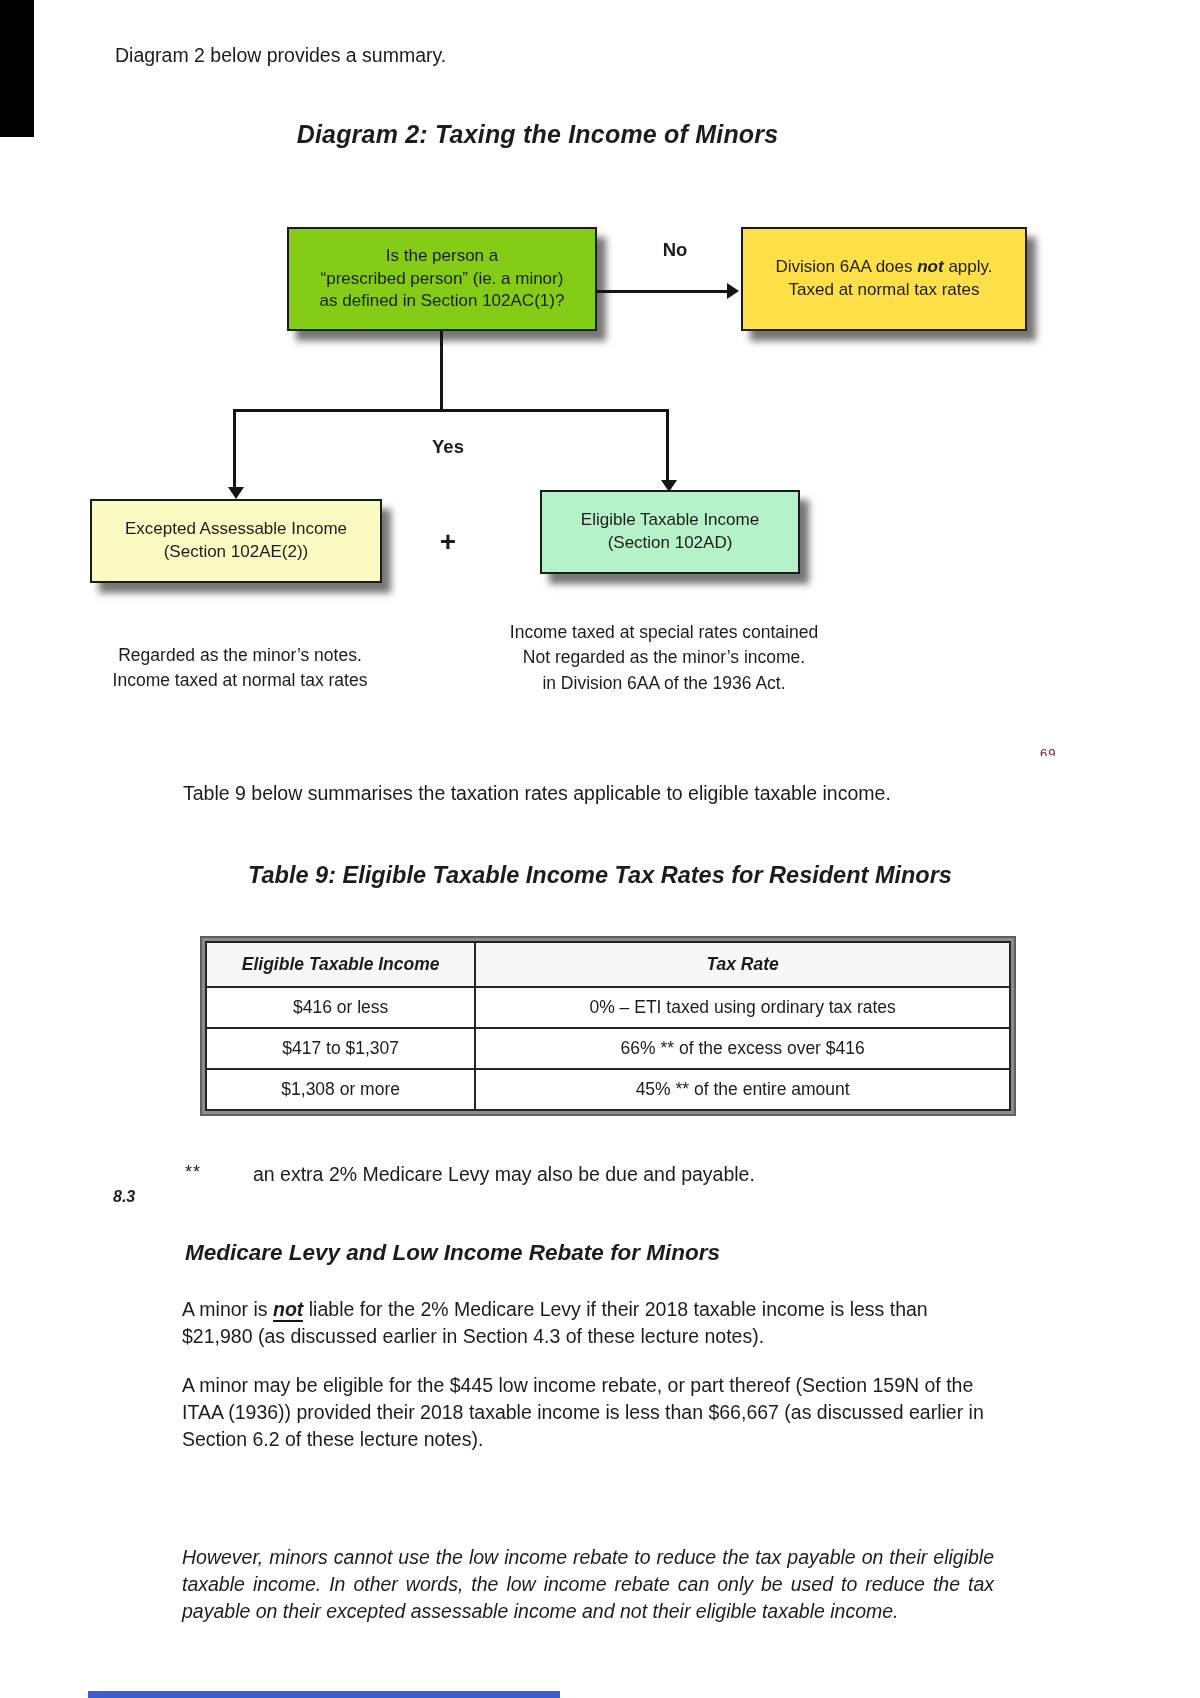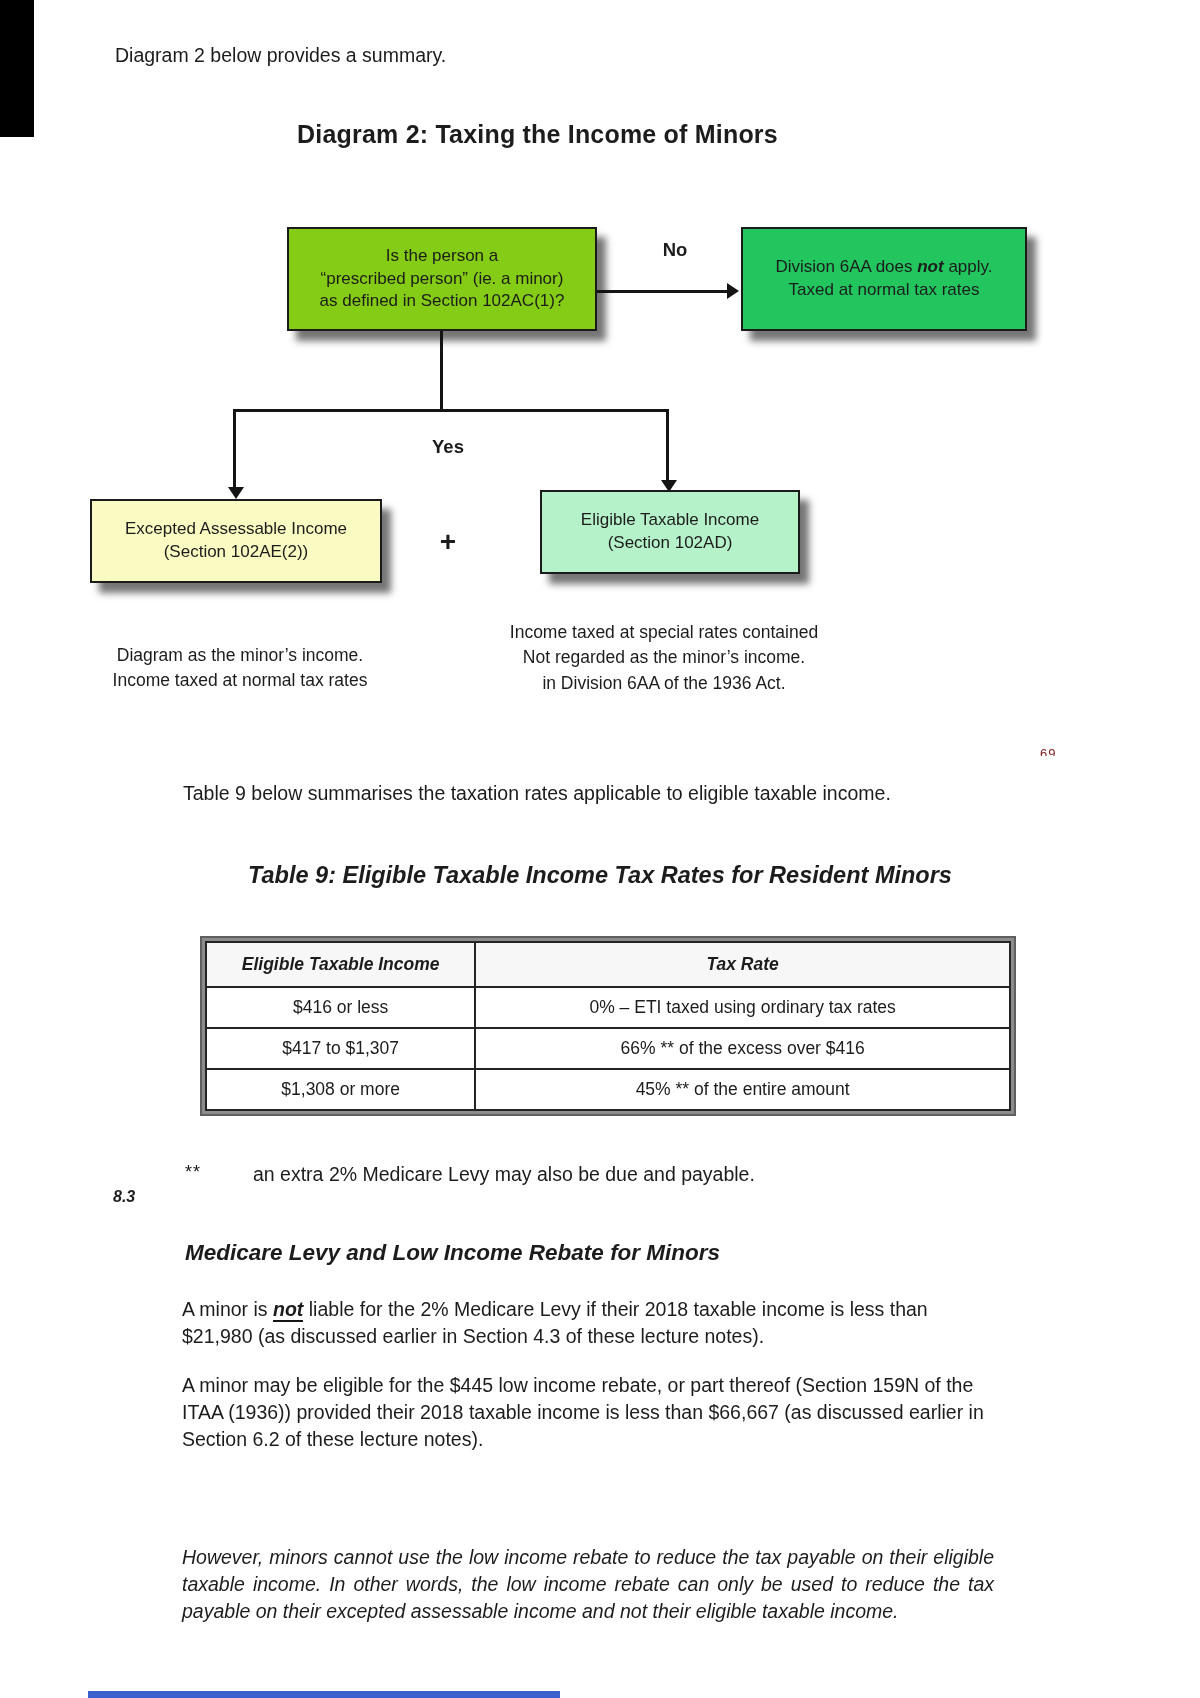--- a/index.html
+++ b/index.html
@@ -8,31 +8,31 @@
     font-family:"Liberation Sans", sans-serif;color:#1c1c1c;overflow:hidden;
   }
   .abs{position:absolute;}
 
   
   .black-bar{left:0;top:0;width:34px;height:137px;background:#000;}
   .blue-bar{left:88px;top:1691px;width:472px;height:7px;background:#3B5FCE;}
 
   .intro{left:115px;top:44px;font-size:19.5px;}
   .diagram-title{left:0;top:120px;width:1075px;text-align:center;
-    font-weight:bold;font-size:25px;letter-spacing:0.2px;}
+    font-weight:bold;font-style:italic;font-size:25px;letter-spacing:0.2px;}
 
   
   .fbox{
     display:flex;flex-direction:column;justify-content:center;
     text-align:center;font-size:17px;line-height:1.33;
     border:2px solid #1b1b1b;
     box-shadow:9px 10px 7px rgba(72,72,72,0.75);
   }
   .q-box{left:287px;top:227px;width:306px;height:100px;background:#84cc16;}
-  .no-box{left:741px;top:227px;width:282px;height:100px;background:#22c55e;}
+  .no-box{left:741px;top:227px;width:282px;height:100px;background:#fde047;}
   .excepted-box{left:90px;top:499px;width:288px;height:80px;background:#FAFAC3;}
   .eligible-box{left:540px;top:490px;width:256px;height:80px;background:#B5F2C9;} .bi{font-weight:bold;font-style:italic;}
 
   
   .line{background:#141414;}
   .h-arrow-line{left:597px;top:290px;width:133px;height:3px;}
   .arr-right{left:727px;top:283px;width:0;height:0;
     border-top:8px solid transparent;border-bottom:8px solid transparent;border-left:12px solid #141414;}
   .v-line-mid{left:440px;top:331px;width:3px;height:80px;}
   .h-line-split{left:233px;top:409px;width:436px;height:3px;}
@@ -114,21 +114,21 @@
   </div>
 
   <div class="abs plus-label">+</div>
 
   <div class="abs fbox eligible-box">
     <div>Eligible Taxable Income</div>
     <div>(Section 102AD)</div>
   </div>
 
   <div class="abs caption excepted-caption">
-    <div>Diagram as the minor’s income.</div>
+    <div>Regarded as the minor’s notes.</div>
     <div>Income taxed at normal tax rates</div>
   </div>
 
   <div class="abs caption eligible-caption">
     <div>Income taxed at special rates contained</div>
     <div>Not regarded as the minor’s income.</div>
     <div>in Division 6AA of the 1936 Act.</div>
   </div>
 
   <div class="abs page-num">69</div>

